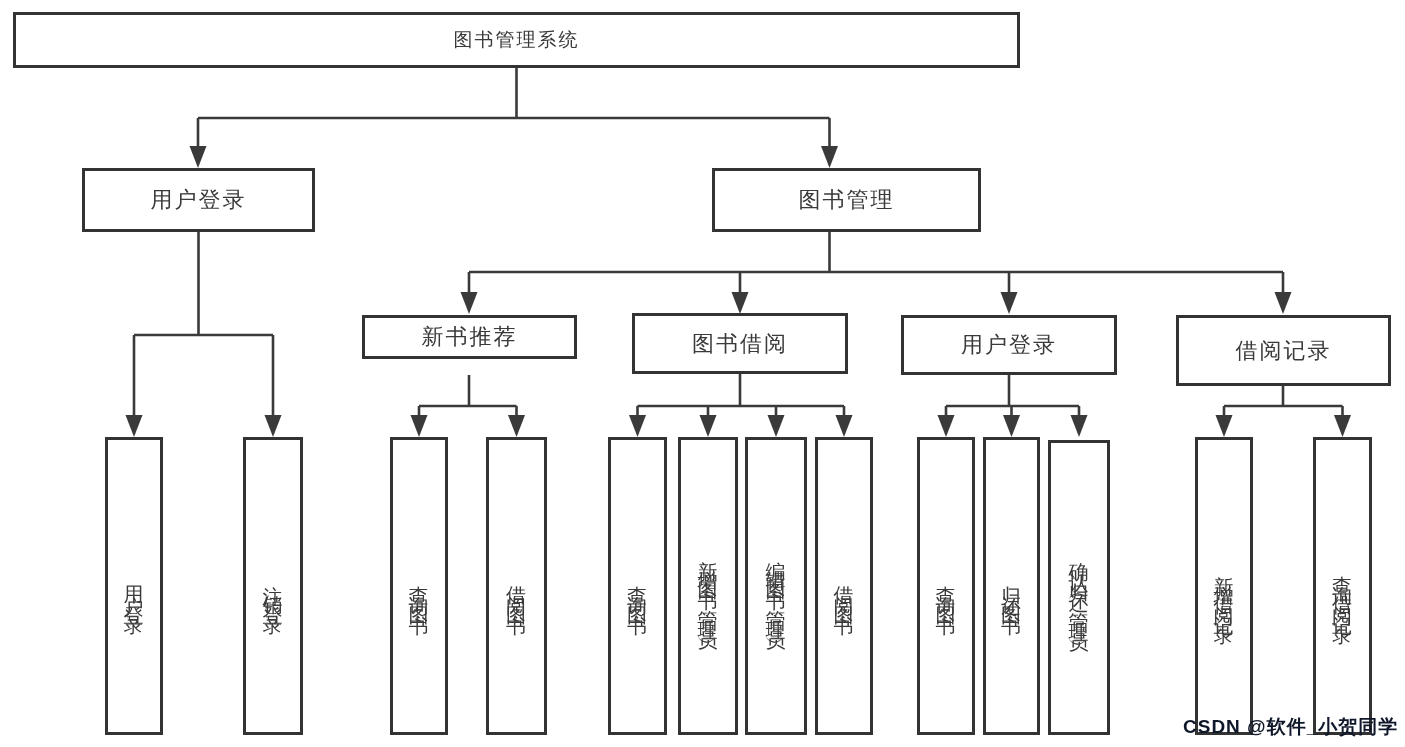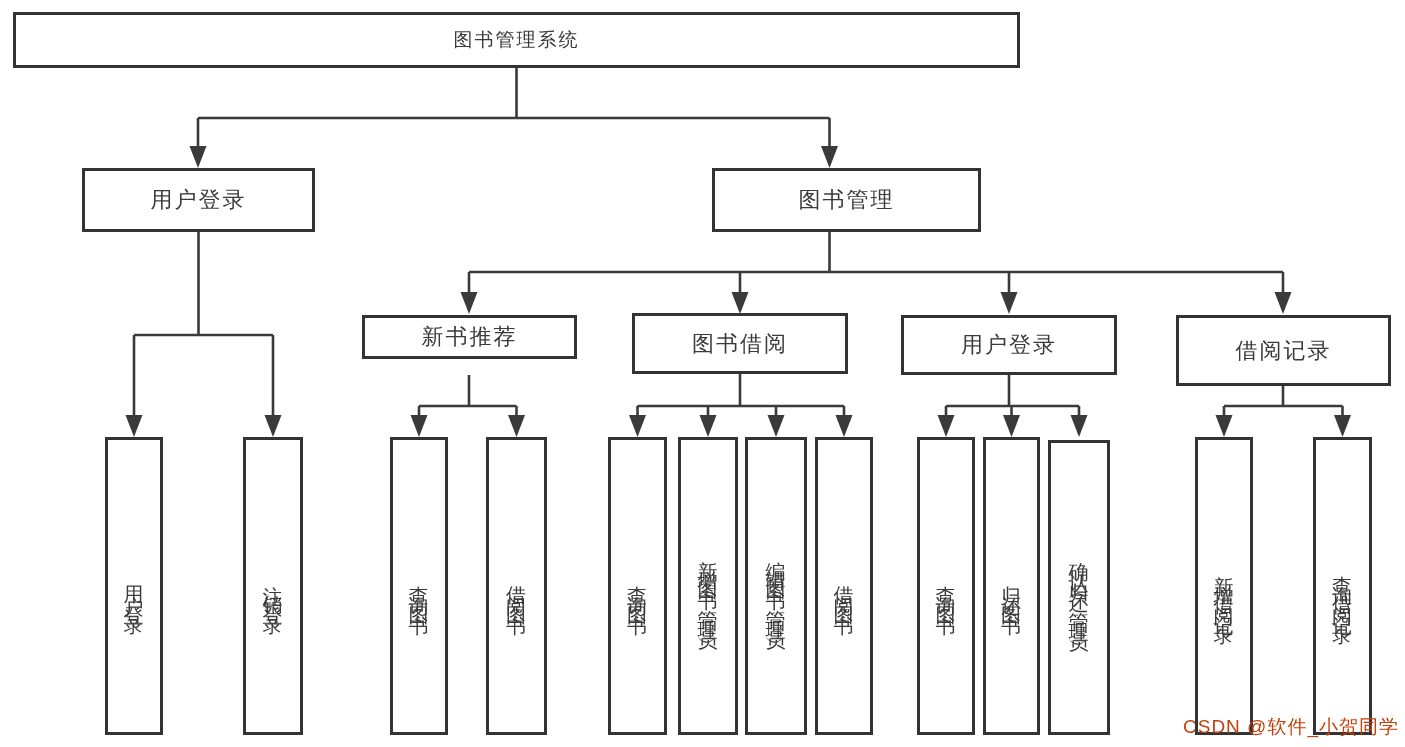--- a/index.html
+++ b/index.html
@@ -48,22 +48,23 @@
     line-height: 1;
     padding-top: 8px;
   }
   .watermark {
     position: absolute;
     left: 1183px;
     top: 714px;
     z-index: 3;
     font-size: 19px;
     letter-spacing: 1px;
-    color: #c2410c;
+    color: #0f172a;
     white-space: nowrap;
+    font-weight: bold;
   }
 </style>
 </head>
 <body>
 
 <div class="canvas">
 
   <svg class="connectors" viewBox="0 0 1405 747" xmlns="http://www.w3.org/2000/svg">
 
     <g>

